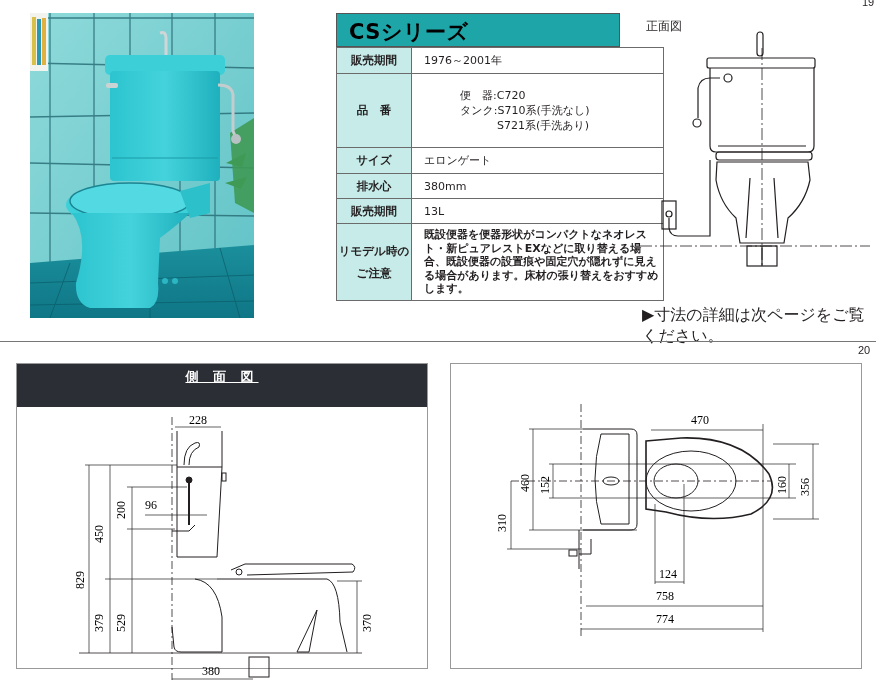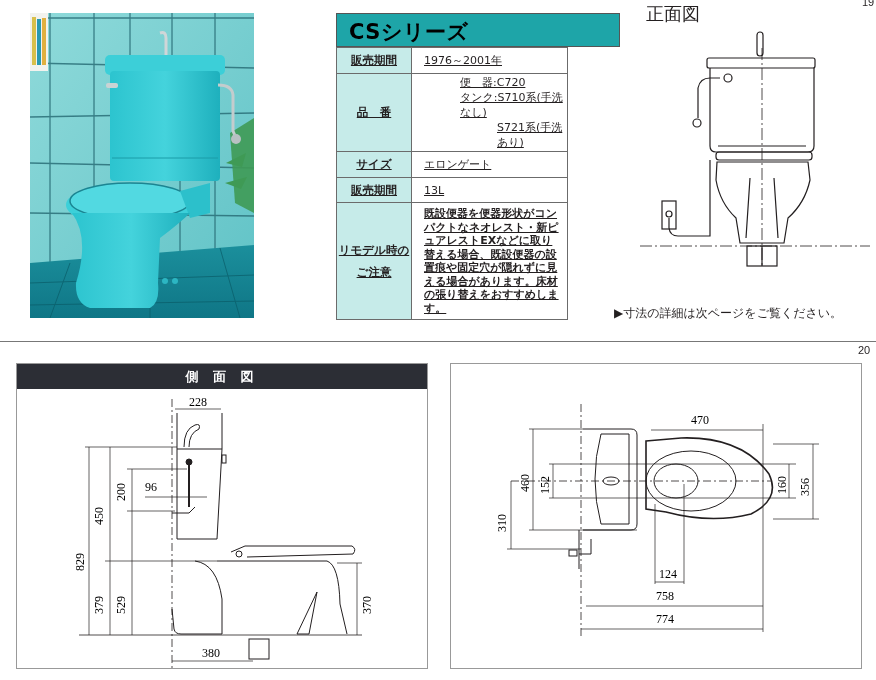--- a/index.html
+++ b/index.html
@@ -7,36 +7,36 @@
          font-family:"DejaVu Sans","Liberation Sans",sans-serif; color:#231f20; }
   .abs { position:absolute; }
   .page-num { font-size:11px; color:#231f20; font-family:"Liberation Sans",sans-serif; }
 
   
   .photo { left:30px; top:13px; width:224px; height:305px; overflow:hidden; background:#6cc6c6; }
   .spec-title { left:336px; top:13px; width:284px; height:34px; background:#1ea5a8;
                 color:#000000; font-size:21px; font-weight:bold; line-height:36px; padding-left:12px;
                 box-sizing:border-box; border:1px solid #555; letter-spacing:0.5px;
                 font-family:"DejaVu Sans",sans-serif; }
-  table.spec-table { position:absolute; left:336px; top:47px; width:232px; border-collapse:collapse;
-                     font-size:11px;text-decoration:underline; }
+  table.spec-table { position:absolute; left:336px; top:47px; width:328px; border-collapse:collapse;
+                     font-size:11px; }
   table.spec-table td { border:1px solid #6b6b6b; }
   table.spec-table td.k { background:#c6ebe9; width:72px; text-align:center; font-weight:bold;
                           font-size:11.5px; color:#231f20; }
   table.spec-table td.v { padding-left:12px; color:#231f20; }
   .note { font-size:11px; line-height:13.5px; padding:4px 4px 4px 12px !important; font-weight:bold; }
 
-  .front-title { left:646px; top:2px; font-size:18px; color:#231f20; }
-  .front-note { left:614px; top:305px; font-size:12px; color:#231f20; }
+  .front-title { left:646px; top:18px; font-size:12px; color:#231f20; }
+  .front-note { left:642px; top:305px; font-size:16px; color:#231f20; }
 
   .divider { left:0; top:341px; width:876px; height:1px; background:#777; }
 
   .panel { border:1px solid #999; box-sizing:border-box; background:#fff; }
   .panel-head { background:#2c2e35; color:#fff; text-align:center; font-size:13px; font-weight:bold;
-                height:25px; line-height:26px; letter-spacing:5px; }
+                height:43px; line-height:26px; letter-spacing:5px;text-decoration:underline; }
   svg text { font-family:"Liberation Serif","DejaVu Serif",serif; }
 </style>
 </head>
 <body>
 
 <div class="abs page-num" style="left:862px;top:-4px;">19</div>
 <div class="abs page-num" style="left:858px;top:344px;text-align:center;">20</div>
 
 <div class="abs photo">
   <svg width="224" height="305" viewBox="0 0 224 305">
@@ -123,20 +123,24 @@
     <td class="k">品　番</td>
     <td class="v" style="line-height:15px;padding-left:48px;">
       <div>便　器:C720</div>
       <div>タンク:S710系(手洗なし)</div>
       <div style="padding-left:37px;">S721系(手洗あり)</div>
     </td>
   </tr>
   <tr style="height:26px">
     <td class="k">サイズ</td>
     <td class="v">エロンゲート</td>
+  </tr>
+  <tr style="height:25px">
+    <td class="k">排水心</td>
+    <td class="v">380mm</td>
   </tr>
   <tr style="height:25px">
     <td class="k">販売期間</td>
     <td class="v">13L</td>
   </tr>
   <tr style="height:68px">
     <td class="k" style="line-height:22px;">
       <div>リモデル時の</div>
       <div>ご注意</div>
     </td>

